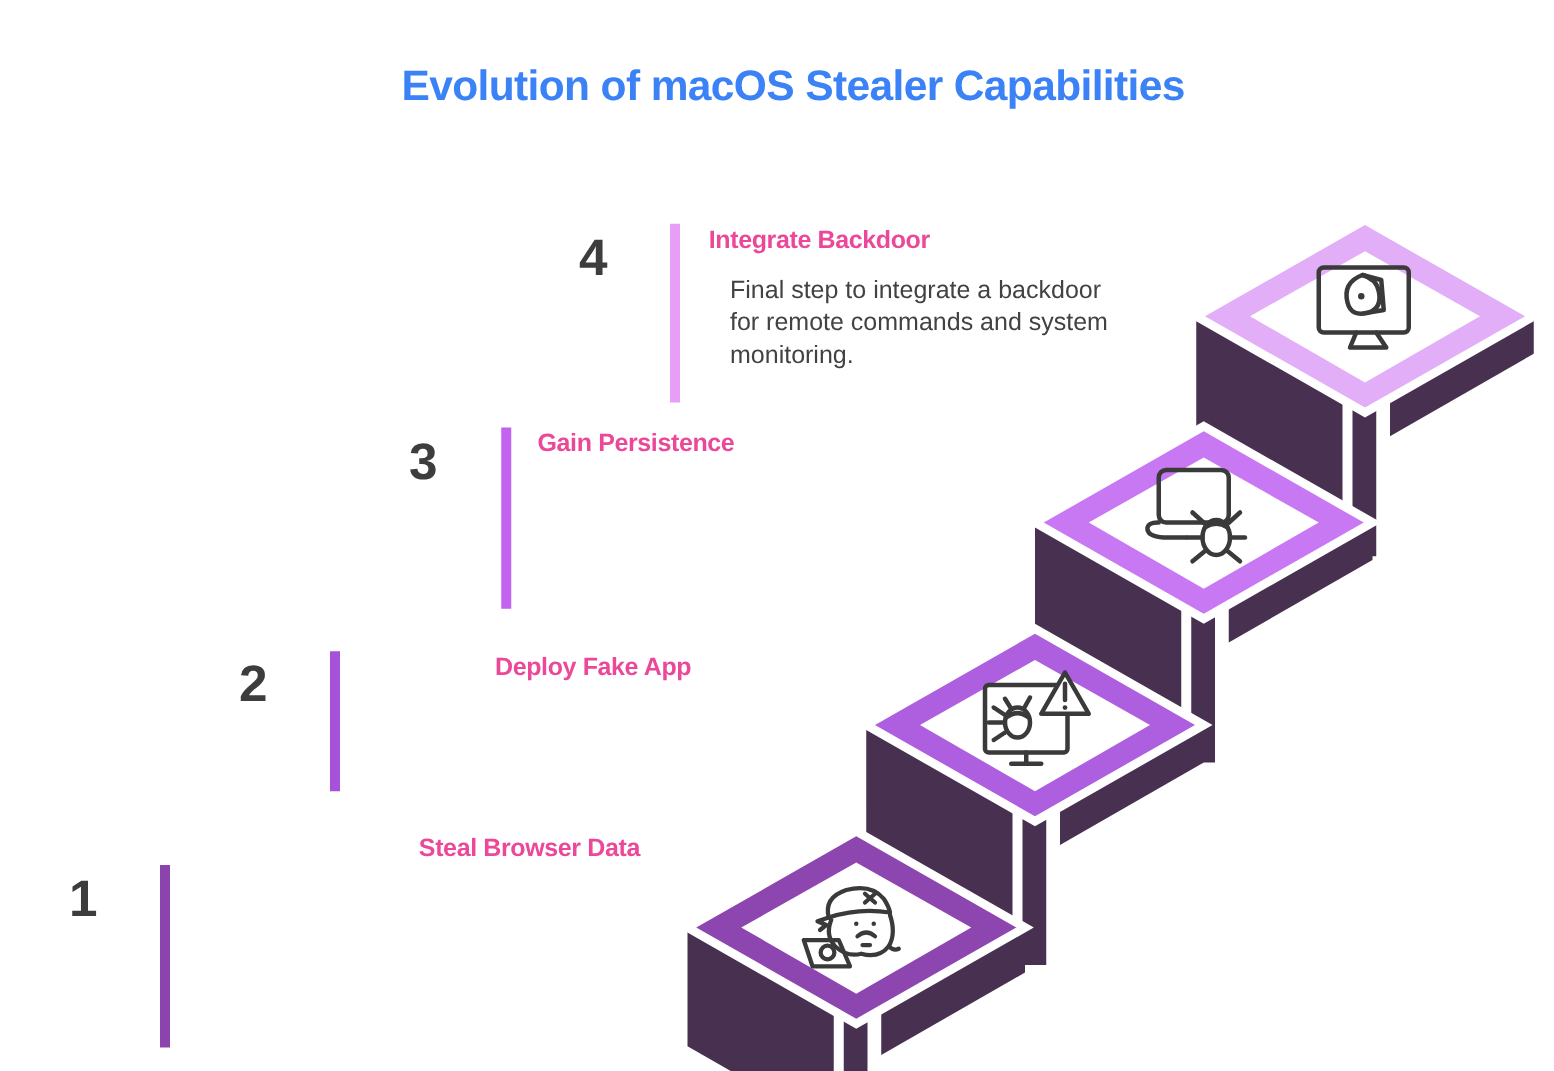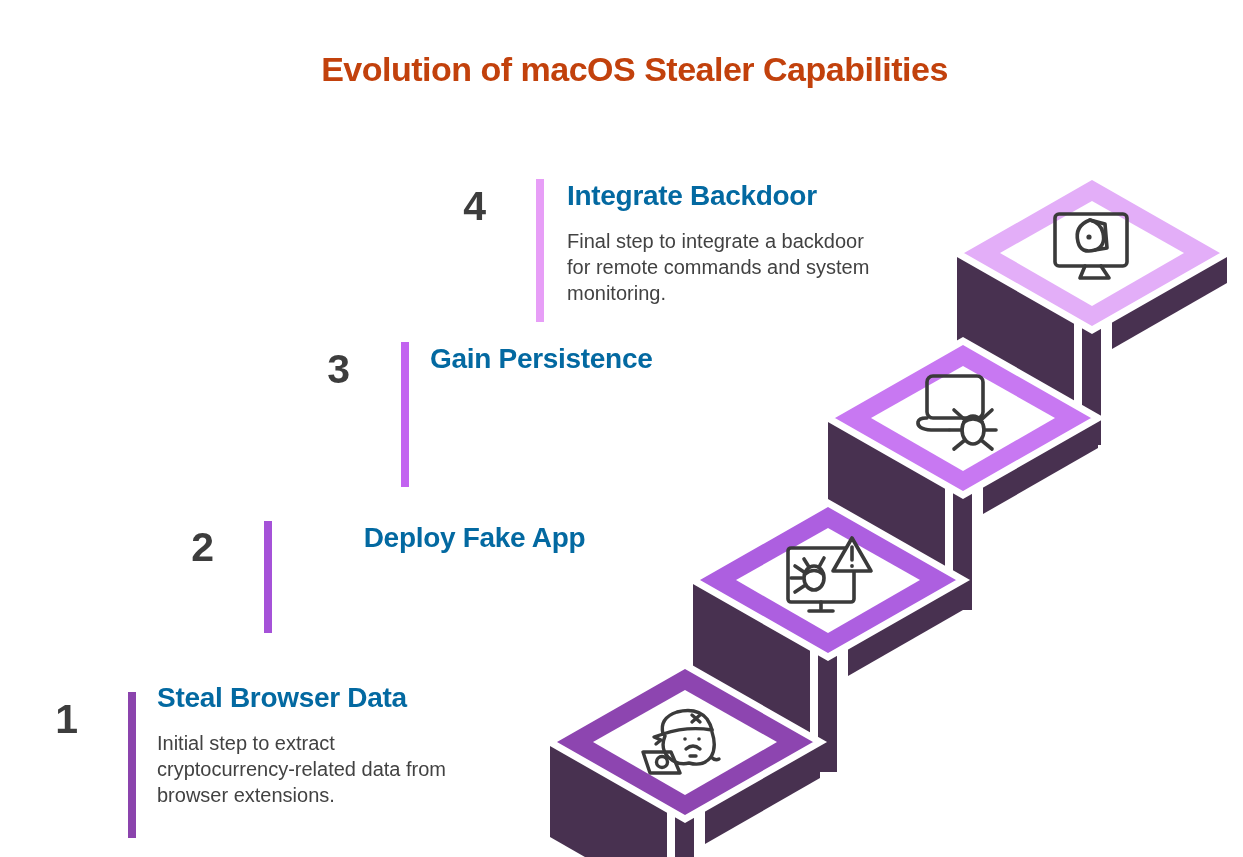--- a/index.html
+++ b/index.html
@@ -2,38 +2,38 @@
 <html><head>
 <meta charset="utf-8">
 <style>
   html,body{margin:0;padding:0;background:#ffffff;}
   #stage{
     position:relative;width:1243px;height:857px;overflow:hidden;background:#ffffff;
     font-family:"Liberation Sans","DejaVu Sans",sans-serif;
   }
   .page-title{
     position:absolute;top:50px;left:26px;right:0;text-align:center;
-    font-size:34px;font-weight:700;color:#c2410c;letter-spacing:-0.5px;margin:0;
+    font-size:34px;font-weight:700;color:#3b82f6;letter-spacing:-0.5px;margin:0;
   }
   .step-number{
     position:absolute;font-size:41px;font-weight:700;color:#3d3d3d;line-height:1;
     width:48px;text-align:right;
   }
   .accent-bar{position:absolute;width:8px;}
   .step-text{position:absolute;display:flex;flex-direction:column;}
-  .step-title{font-size:28px;font-weight:700;color:#0369a1;letter-spacing:-0.3px;line-height:1.1;margin:0;}
+  .step-title{font-size:20px;font-weight:700;color:#ec4899;letter-spacing:-0.3px;line-height:1.1;margin:0;}
   .step-desc{
-    font-size:20px;color:#424242;line-height:26px;margin:0;
+    font-size:20px;color:#424242;line-height:26px;margin:17px;
     white-space:pre-line;margin-top:16px;
   }
   
   #num-4{left:438px;top:186px;}  #bar-4{left:536px;top:179px;height:143px;}  #txt-4{left:567px;top:181px;width:380px;}
   #num-3{left:302px;top:349px;}  #bar-3{left:401px;top:342px;height:145px;}  #txt-3{left:430px;top:344px;width:370px;}
   #num-2{left:166px;top:527px;}  #bar-2{left:264px;top:521px;height:112px;}  #txt-2{left:292px;top:523px;width:365px;text-align:center;}
-  #num-1{left:30px;top:699px;}   #bar-1{left:128px;top:692px;height:146px;}  #txt-1{left:157px;top:683px;width:355px;}
+  #num-1{left:30px;top:699px;}   #bar-1{left:128px;top:692px;height:146px;}  #txt-1{left:157px;top:668px;width:355px;align-items:flex-end;}
   #stairs{position:absolute;left:0;top:0;}
 </style>
 </head>
 <body>
 
 <div id="stage">
 
   <h1 class="page-title">Evolution of macOS Stealer Capabilities</h1>
 
   <svg id="stairs" width="1243" height="857" viewBox="0 0 1243 857">
@@ -146,18 +146,15 @@
   <div class="step-number" id="num-2">2</div>
   <div class="accent-bar" id="bar-2" style="background-color: rgb(165, 82, 216);"></div>
   <div class="step-text" id="txt-2">
     <h2 class="step-title">Deploy Fake App</h2>
   </div>
 
   <div class="step-number" id="num-1">1</div>
   <div class="accent-bar" id="bar-1" style="background-color: rgb(139, 68, 173);"></div>
   <div class="step-text" id="txt-1">
     <h2 class="step-title">Steal Browser Data</h2>
-    <p class="step-desc">Initial step to extract
-cryptocurrency-related data from
-browser extensions.</p>
   </div>
 
 </div>
 
 </body></html>

